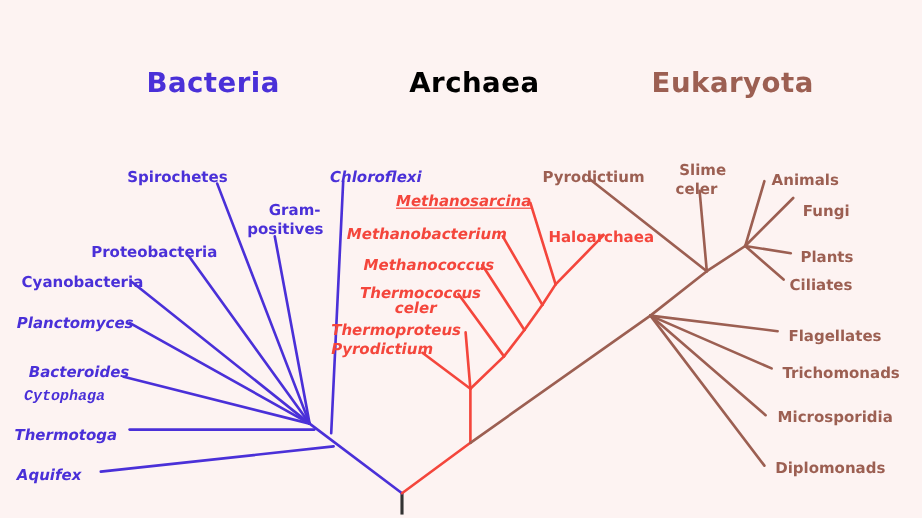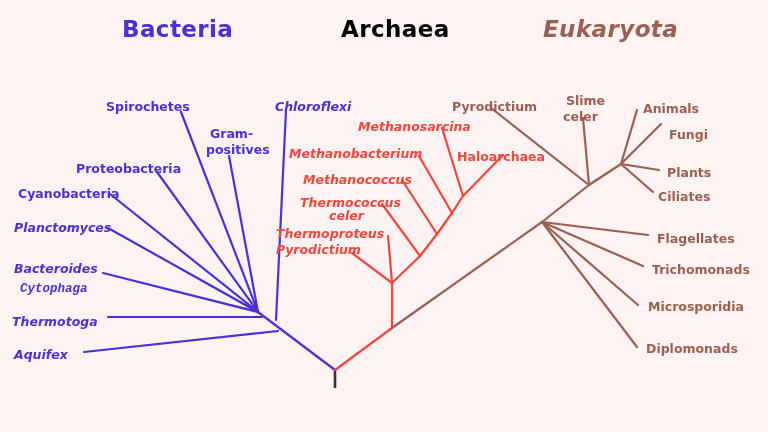--- a/index.html
+++ b/index.html
@@ -8,20 +8,21 @@
     padding: 0;
     background: #fdf3f2;
   }
   #root {
     position: relative;
     width: 768px;
     height: 388px;
     background: #fdf3f2;
     overflow: hidden;
     font-family: "DejaVu Sans", sans-serif;
+    margin-top: 41px;
   }
   #tree-svg {
     position: absolute;
     left: 0;
     top: 0;
     width: 768px;
     height: 432px;
   }
   .lbl {
     position: absolute;
@@ -95,35 +96,35 @@
         <line x1="621" y1="164" x2="653" y2="192" stroke="#9c5f52" stroke-width="2.2" stroke-linecap="round"></line>
         <line x1="621" y1="164" x2="659" y2="170" stroke="#9c5f52" stroke-width="2.2" stroke-linecap="round"></line>
         <line x1="621" y1="164" x2="661" y2="124" stroke="#9c5f52" stroke-width="2.2" stroke-linecap="round"></line>
         <line x1="621" y1="164" x2="637" y2="110" stroke="#9c5f52" stroke-width="2.2" stroke-linecap="round"></line>
       </g>
   </svg>
 
   <div id="titles-layer">
       <div class="lbl domain-title" style="left: 122px; top: 17px; color: rgb(74, 48, 216);">Bacteria</div>
       <div class="lbl domain-title" style="left: 341px; top: 17px; color: #000000;">Archaea</div>
-      <div class="lbl domain-title" style="left: 543px; top: 17px; color: rgb(156, 95, 82); font-style: italic;">Eukaryota</div>
+      <div class="lbl domain-title" style="left: 543px; top: 17px; color: rgb(156, 95, 82);">Eukaryota</div>
     </div>
   <div id="labels-layer">
       <div class="lbl taxon c-bact" style="left: 106px; top: 100px;">Spirochetes</div>
-      <div class="lbl taxon c-bact" style="left: 210px; top: 127px; text-align: right;">Gram-</div>
+      <div class="lbl taxon c-bact" style="left: 224px; top: 127px; text-align: right;">Gram-</div>
       <div class="lbl taxon c-bact" style="left: 206px; top: 143px;">positives</div>
       <div class="lbl taxon c-bact italic" style="left: 275px; top: 100px;">Chloroflexi</div>
       <div class="lbl taxon c-bact" style="left: 76px; top: 162px;">Proteobacteria</div>
       <div class="lbl taxon c-bact" style="left: 18px; top: 187px;">Cyanobacteria</div>
       <div class="lbl taxon c-bact italic" style="left: 14px; top: 221px;">Planctomyces</div>
-      <div class="lbl taxon c-bact italic" style="left: 14px; top: 262px;">Bacteroides</div>
+      <div class="lbl taxon c-bact italic" style="left: 24px; top: 262px;">Bacteroides</div>
       <div class="lbl taxon c-bact italic" style="left: 20px; top: 283px; font-family: Liberation Mono, monospace;">Cytophaga</div>
       <div class="lbl taxon c-bact italic" style="left: 12px; top: 315px;">Thermotoga</div>
       <div class="lbl taxon c-bact italic" style="left: 14px; top: 348px;">Aquifex</div>
-      <div class="lbl taxon c-arch italic" style="left: 358px; top: 120px;">Methanosarcina</div>
+      <div class="lbl taxon c-arch italic" style="left: 330px; top: 120px; text-decoration: underline;">Methanosarcina</div>
       <div class="lbl taxon c-arch italic" style="left: 289px; top: 147px;">Methanobacterium</div>
       <div class="lbl taxon c-arch italic" style="left: 303px; top: 173px;">Methanococcus</div>
       <div class="lbl taxon c-arch italic" style="left: 300px; top: 196px;">Thermococcus</div>
       <div class="lbl taxon c-arch italic" style="left: 329px; top: 209px;">celer</div>
       <div class="lbl taxon c-arch italic" style="left: 276px; top: 227px;">Thermoproteus</div>
       <div class="lbl taxon c-arch italic" style="left: 276px; top: 243px;">Pyrodictium</div>
       <div class="lbl taxon c-arch" style="left: 457px; top: 150px;">Haloarchaea</div>
       <div class="lbl taxon c-euk" style="left: 452px; top: 100px;">Pyrodictium</div>
       <div class="lbl taxon c-euk" style="left: 566px; top: 94px;">Slime</div>
       <div class="lbl taxon c-euk" style="left: 563px; top: 110px;">celer</div>

